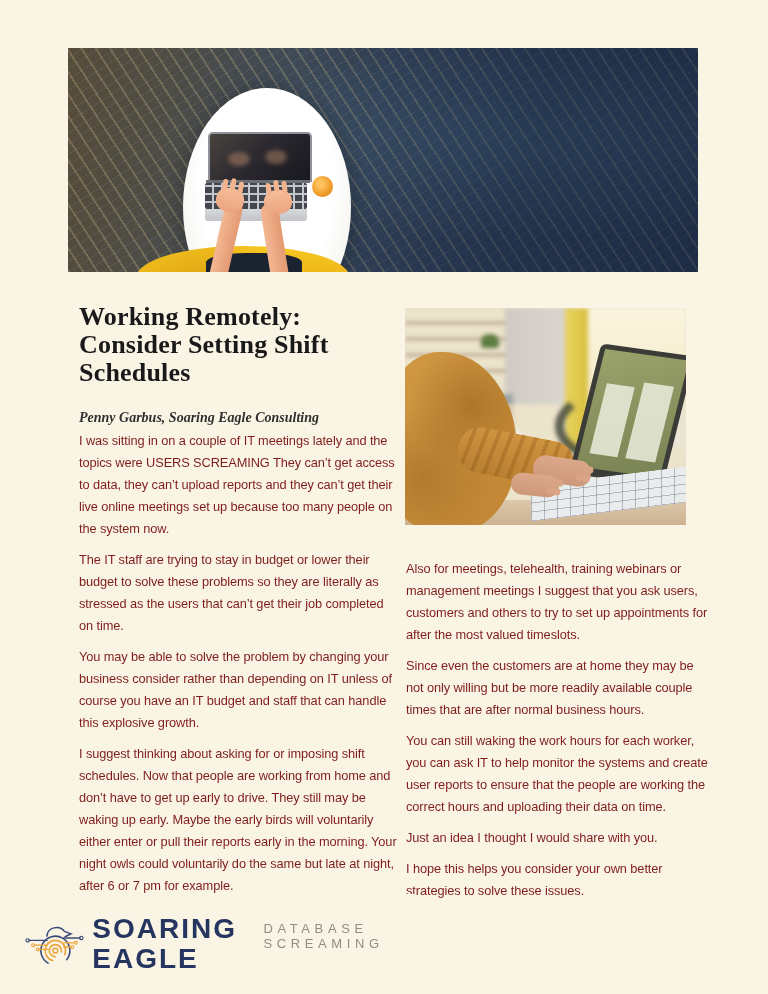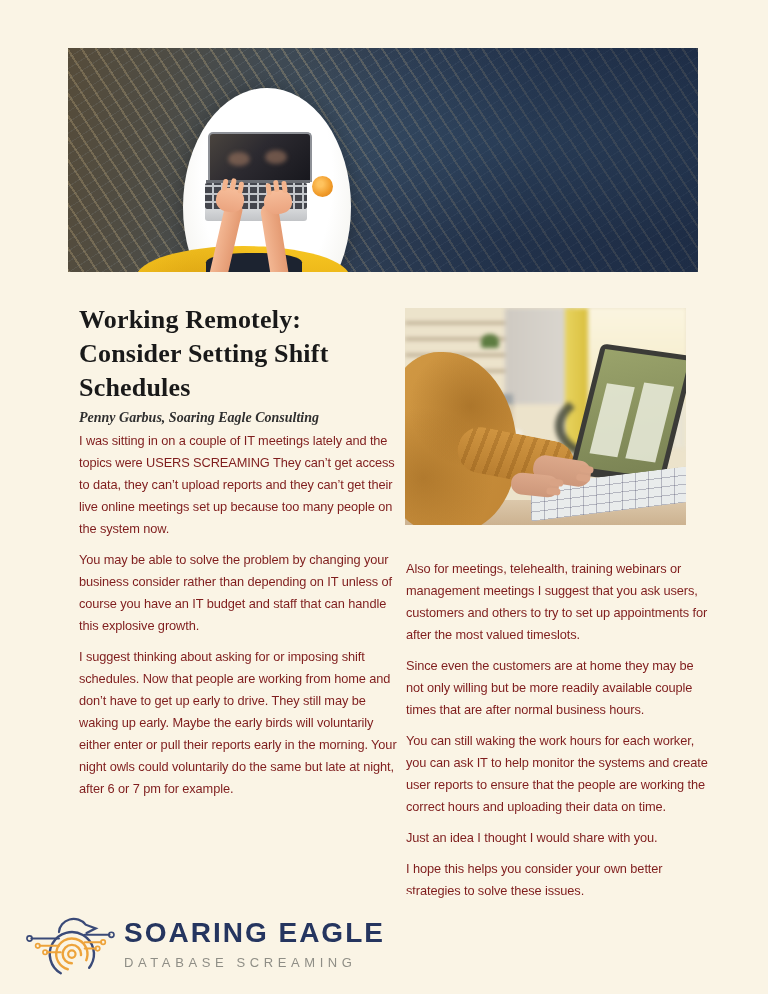--- a/index.html
+++ b/index.html
@@ -49,21 +49,21 @@
   .arm-l { left:149px; top:152px; transform:rotate(13deg); }
   .arm-r { left:198px; top:155px; transform:rotate(-9deg); }
   .hand { position:absolute; width:28px; height:24px; border-radius:45%;
     background:linear-gradient(180deg,#f6bd9a,#eba47f); }
   .hand-l { left:148px; top:140px; transform:rotate(10deg); }
   .hand-r { left:196px; top:142px; transform:rotate(-8deg); }
   .finger { position:absolute; width:5px; height:12px; border-radius:3px; background:#f3b48d; }
 
   
   .title { position:absolute; left:79px; top:303px; width:292px;
-    font-family:"Liberation Serif", serif; font-weight:700; font-size:26px; line-height:34px;
+    font-family:"Liberation Serif", serif; font-weight:700; font-size:26px; line-height:28px;
     color:#191919; letter-spacing:0.2px; }
   .byline { position:absolute; left:79px; top:401px; width:330px;
     font-family:"Liberation Serif", serif; font-style:italic; font-weight:700;
     font-size:14px; color:#2f2f2f;margin-top:9px; }
 
   
   .col { position:absolute; color:#7f1d1d; font-size:12.8px; line-height:22px; letter-spacing:-0.1px; }
   .col p { margin:0 0 9px 0; }
   .col-left  { left:79px;  top:430px; width:320px; }
   .col-right { left:406px; top:542px; width:302px;margin-top:16px; }
@@ -118,21 +118,21 @@
   .lap-base { left:126px; top:168px; width:156px; height:36px; border-radius:3px;
     transform:skewY(-7deg);
     background-color:#e9ecec;
     background-image:
       repeating-linear-gradient(90deg, rgba(60,60,90,0.30) 0 1px, rgba(0,0,0,0) 1px 13px),
       repeating-linear-gradient(0deg, rgba(60,60,90,0.30) 0 1px, rgba(0,0,0,0) 1px 9px); }
 
   
   .logo { position:absolute; left:24px; top:894px; width:392px; height:100px;
     background:#FAF4E5; display:flex; align-items:center; gap:8px; }
-  .logo-text { display:flex; flex-direction:column; }
+  .logo-text { display:flex; }
   .logo-name { font-size:28px; font-weight:700; color:#25355F; letter-spacing:2px; line-height:30px; }
   .logo-tag { font-size:13px; color:#8F8E86; letter-spacing:4.6px; margin-top:7px; }
 </style>
 </head>
 <body>
 
 <div class="page">
 
   <div class="hero">
     <div class="plate"></div>
@@ -158,20 +158,21 @@
       <div class="finger" style="left:12px;top:-10px;"></div>
       <div class="finger" style="left:20px;top:-8px;"></div>
     </div>
   </div>
 
   <h1 class="title" style="margin:0;">Working Remotely: Consider Setting Shift Schedules</h1>
   <div class="byline">Penny Garbus, Soaring Eagle Consulting</div>
 
   <div class="col col-left">
     <p>I was sitting in on a couple of IT meetings lately and the topics were USERS SCREAMING They can’t get access to data, they can’t upload reports and they can’t get their live online meetings set up because too many people on the system now.</p>
+    <p>The IT staff are trying to stay in budget or lower their budget to solve these problems so they are literally as stressed as the users that can’t get their job completed on time.</p>
     <p>You may be able to solve the problem by changing your business consider rather than depending on IT unless of course you have an IT budget and staff that can handle this explosive growth.</p>
     <p>I suggest thinking about asking for or imposing shift schedules. Now that people are working from home and don’t have to get up early to drive. They still may be waking up early. Maybe the early birds will voluntarily either enter or pull their reports early in the morning. Your night owls could voluntarily do the same but late at night, after 6 or 7 pm for example.</p>
   </div>
 
   <div class="photo2">
     <div class="p2 p2-blur cab-top"></div>
     <div class="p2 p2-blur fridge"></div>
     <div class="p2 p2-blur plant"></div>
     <div class="p2 p2-blur counter"></div>
     <div class="p2 p2-blur cab-low">

